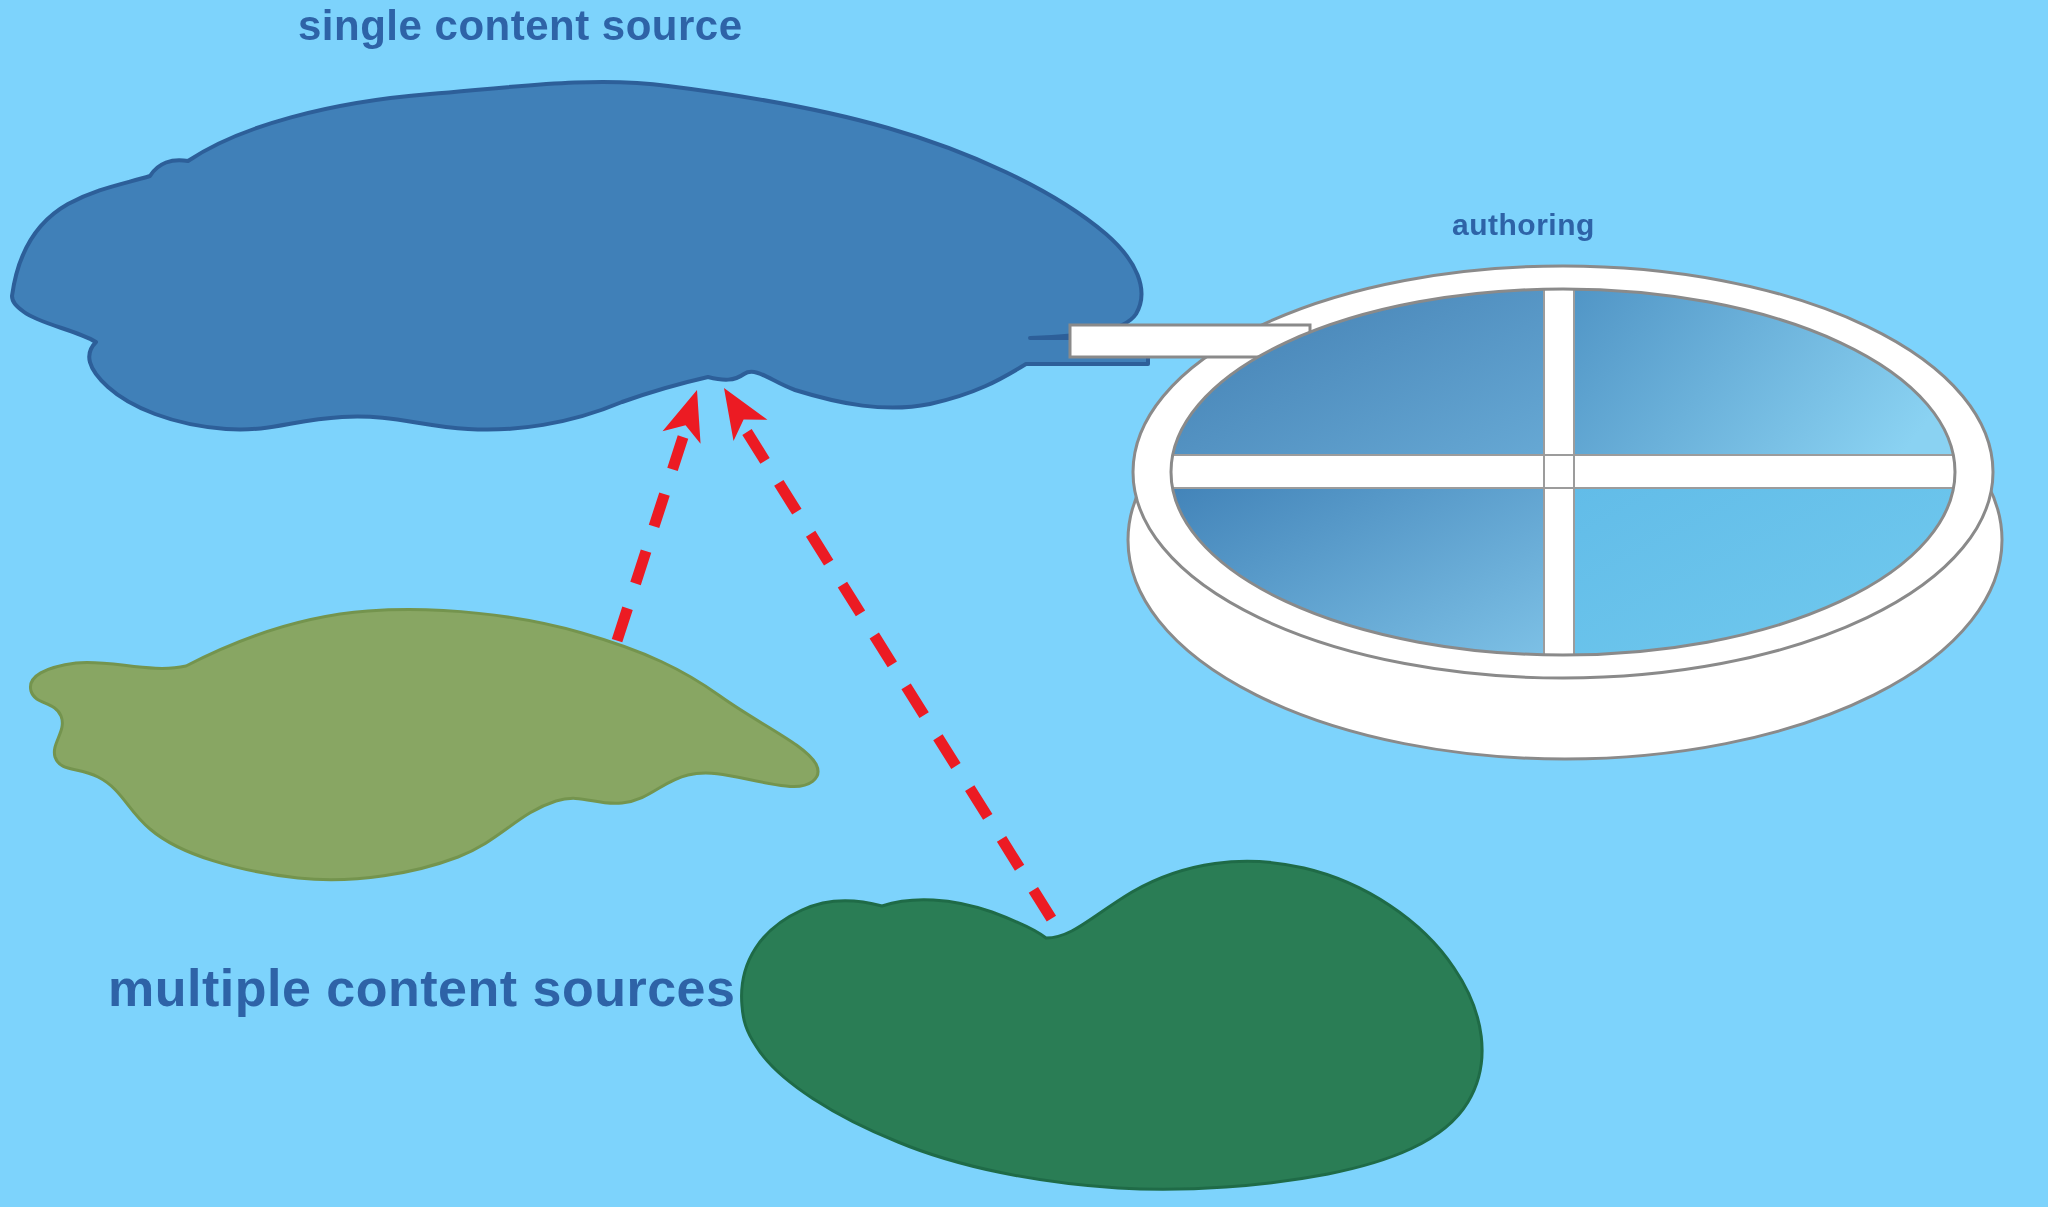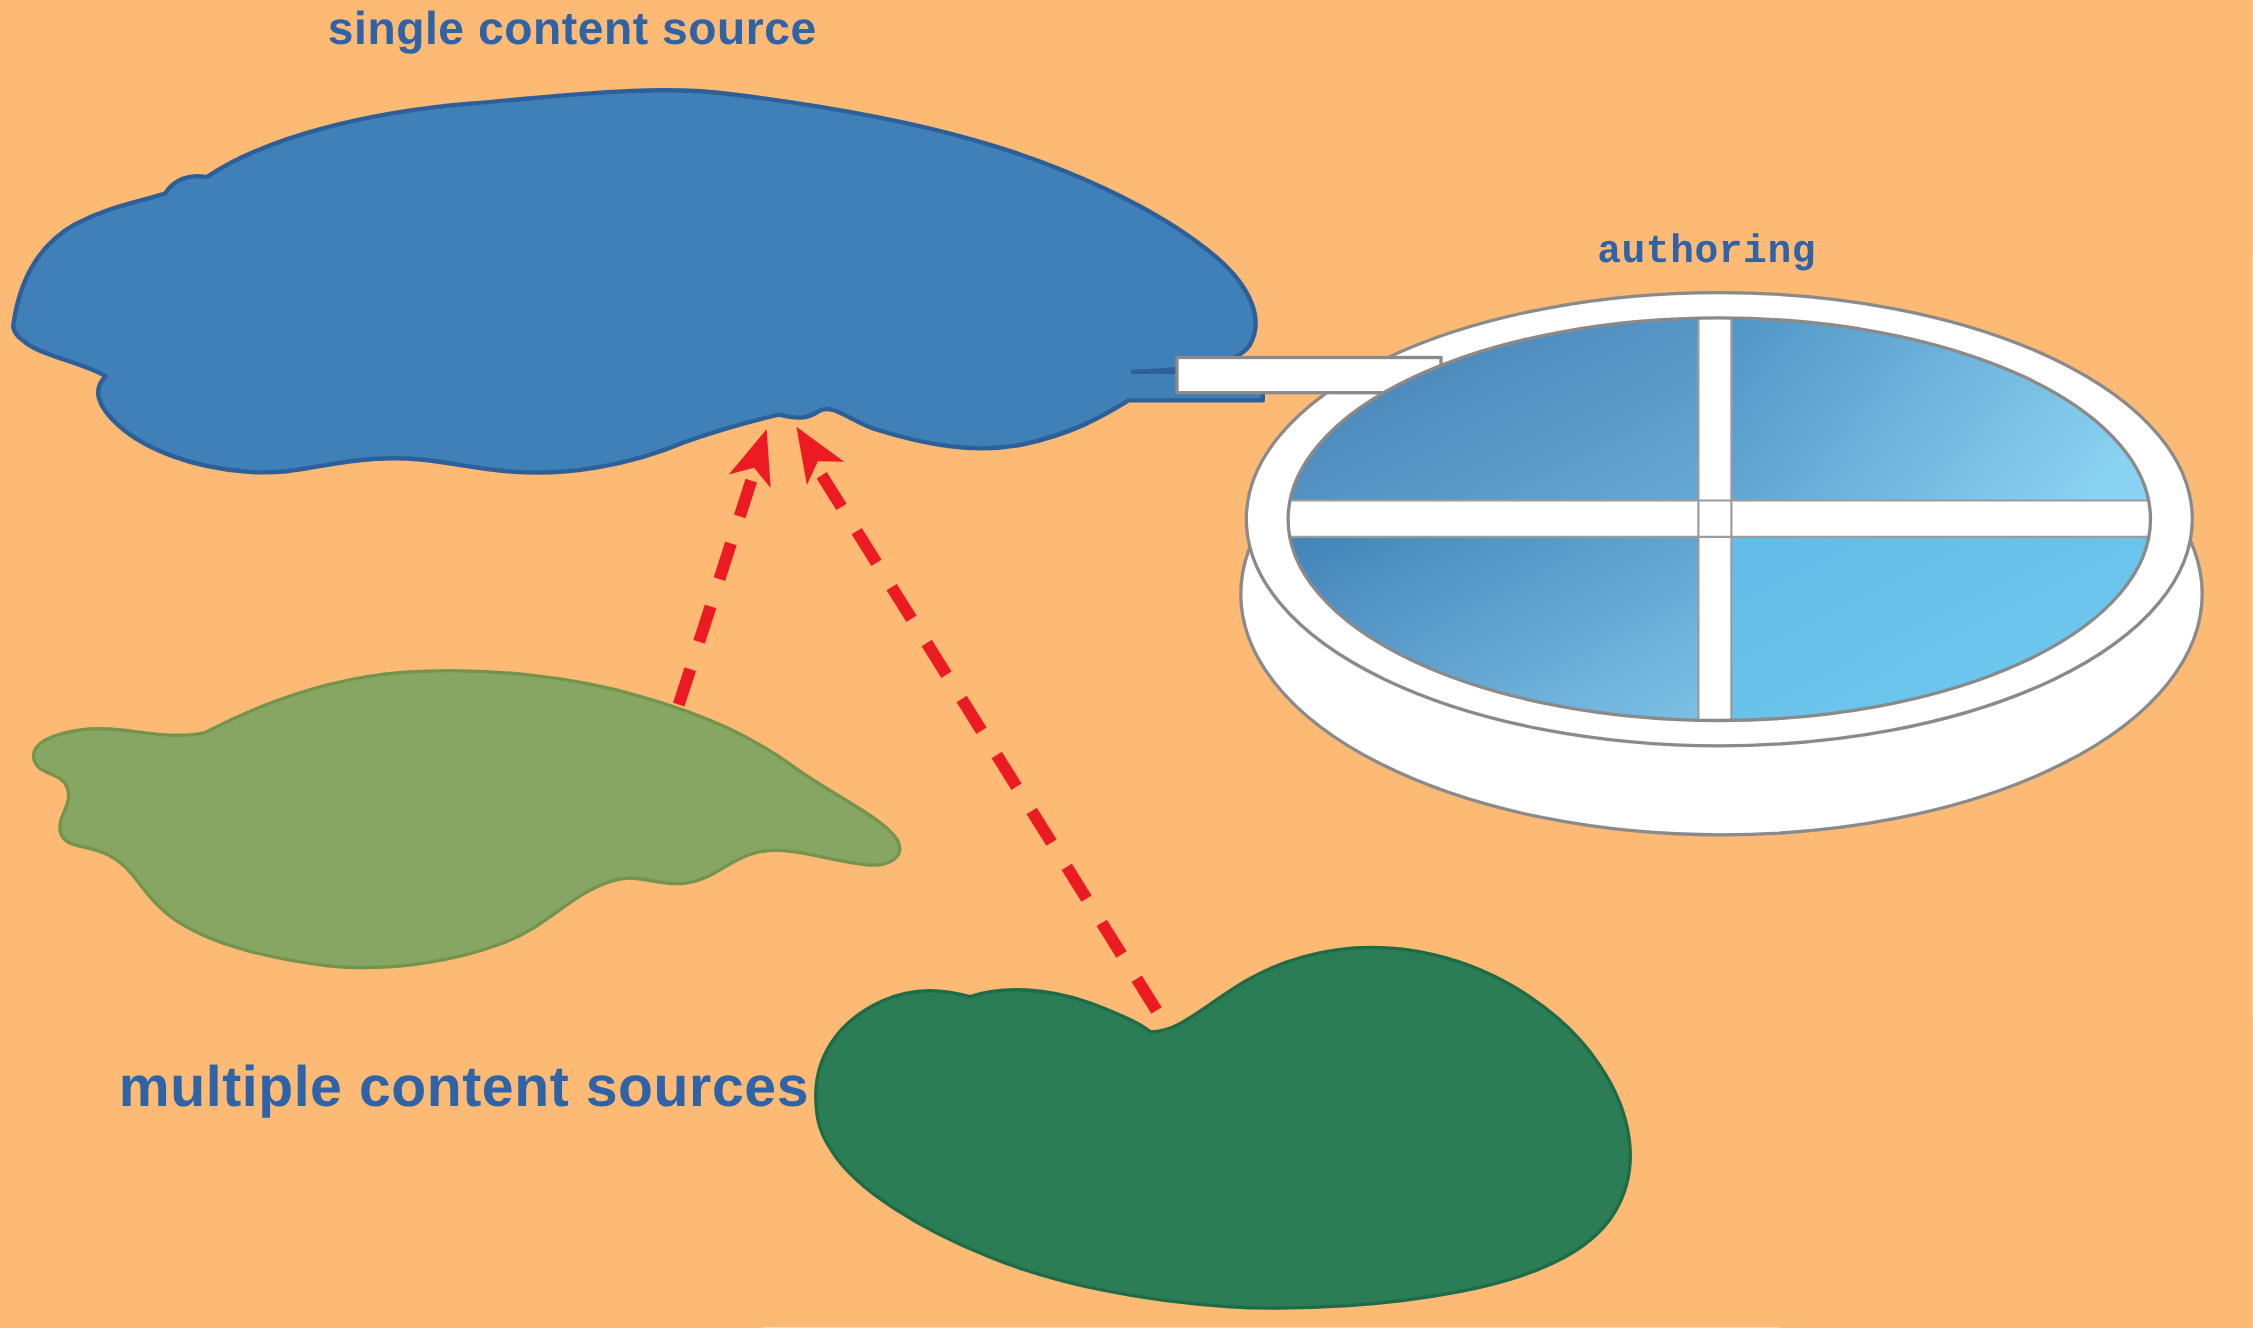--- a/index.html
+++ b/index.html
@@ -1,32 +1,32 @@
 <!DOCTYPE html>
 <html><head>
 <meta charset="utf-8">
 <style>
   html,body { margin:0; padding:0; background:#ffffff; }
   .stage {
     position:relative;
     width:2048px; height:1207px;
-    background:#fdba74;
+    background:#7dd3fc;
     overflow:hidden;
     font-family:"Liberation Sans", sans-serif;
   }
   .stage svg { position:absolute; left:0; top:0; }
   .lbl {
     position:absolute;
     font-weight:700;
     color:#2e63a7;
     white-space:nowrap;
     letter-spacing:0.5px;
   }
   .lbl-single   { left:298px;  top:2px;   font-size:42px; }
-  .lbl-author   { left:1452px; top:208px; font-size:36px;font-family:Liberation Mono, monospace; }
+  .lbl-author   { left:1452px; top:208px; font-size:30px; }
   .lbl-multiple { left:108px;  top:958px; font-size:52px; }
 </style>
 </head>
 <body>
 
 <div class="stage">
 
   <svg width="2048" height="1207" viewBox="0 0 2048 1207">
     <defs>
       <linearGradient id="grad-tl" x1="0" y1="0" x2="1" y2="1">

